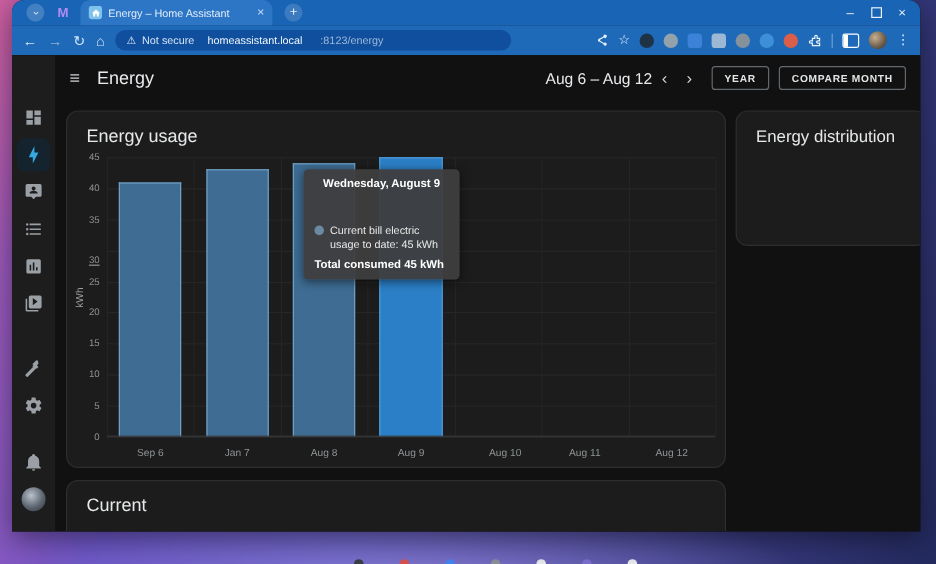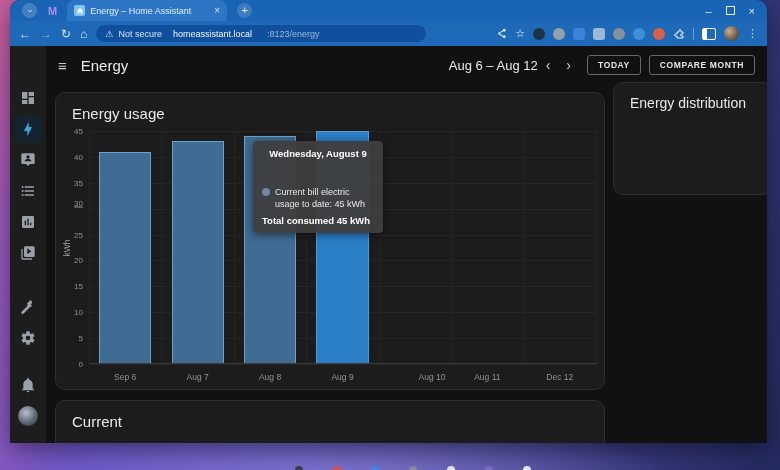--- a/index.html
+++ b/index.html
@@ -67,21 +67,21 @@
   .btn{border:1px solid #62686d;border-radius:3px;color:#e3e6e8;font-size:8.5px;font-weight:bold;
     letter-spacing:.6px;padding:4px 10px;margin-left:8px;white-space:nowrap;}
   .seg{display:flex;border:1px solid #62686d;border-radius:3px;overflow:hidden;margin-left:8px;}
   .seg-btn{padding:4px 10px;font-size:8.5px;font-weight:bold;letter-spacing:.6px;color:#e3e6e8;
     border-right:1px solid #62686d;}
   .seg-btn:last-child{border-right:none;}
   .seg-btn.selected{background:#575e64;color:#fff;}
   .card{position:absolute;background:#1c1c1c;border:1px solid #2e2e2e;border-radius:10px;
     box-sizing:border-box;}
   .usage-card{left:45px;top:46px;width:550px;height:298px;}
-  .dist-card{left:603px;top:36px;width:160px;height:113px;}
+  .dist-card{left:603px;top:46px;width:160px;height:113px;}
   .sources-card{left:45px;top:354px;width:550px;height:80px;}
   .card-title{color:#e6e8ea;font-size:15px;padding:12px 16px 0;}
   .ylabel{position:absolute;left:2px;top:150px;transform:rotate(-90deg);color:#9aa0a3;font-size:8.5px;}
   .plot{position:absolute;left:33px;top:38px;width:507px;height:233px;}
   .gl-h{position:absolute;left:0;right:0;height:1px;background:#262626;}
   .gl-v{position:absolute;top:0;bottom:0;width:1px;background:#242424;}
   .axis-x{position:absolute;bottom:0;left:0;right:0;height:1px;background:#3a3a3a;}
   .ytick{position:absolute;right:100%;margin-right:6px;transform:translateY(-50%);
     color:#8f9496;font-size:8px;}
   .xtick{position:absolute;top:100%;margin-top:8px;transform:translateX(-50%);
@@ -238,21 +238,21 @@
         </div>
       </div>
 
     <div class="ha-header">
       <span class="burger">≡</span>
       <span class="ha-title">Energy</span>
       <div class="date-group">
         <span class="date-range">Aug 6 – Aug 12</span>
         <span class="chev">‹</span>
         <span class="chev">›</span>
-        <span class="btn">TODAY</span>
+        <span class="btn">YEAR</span>
         <span class="btn">COMPARE MONTH</span>
       </div>
     </div>
 
     <div class="card usage-card">
       <div class="card-title">Energy usage</div>
       <span class="ylabel">kWh</span>
       <div class="plot">
           <div class="gl-h" style="top: 233px;"></div>
           <span class="ytick" style="top: 233px;">0</span>
@@ -260,42 +260,42 @@
           <span class="ytick" style="top: 207.111px;">5</span>
           <div class="gl-h" style="top: 181.222px;"></div>
           <span class="ytick" style="top: 181.222px;">10</span>
           <div class="gl-h" style="top: 155.333px;"></div>
           <span class="ytick" style="top: 155.333px;">15</span>
           <div class="gl-h" style="top: 129.444px;"></div>
           <span class="ytick" style="top: 129.444px;">20</span>
           <div class="gl-h" style="top: 103.556px;"></div>
           <span class="ytick" style="top: 103.556px;">25</span>
           <div class="gl-h" style="top: 77.6667px;"></div>
-          <span class="ytick" style="top: 72px; text-decoration: underline;">30</span>
+          <span class="ytick" style="top: 86px; text-decoration: underline;">30</span>
           <div class="gl-h" style="top: 51.7778px;"></div>
           <span class="ytick" style="top: 51.7778px;">35</span>
           <div class="gl-h" style="top: 25.8889px;"></div>
           <span class="ytick" style="top: 25.8889px;">40</span>
           <div class="gl-h" style="top: 0px;"></div>
           <span class="ytick" style="top: 0px;">45</span>
           <div class="gl-v" style="left: 0px;"></div>
           <div class="gl-v" style="left: 72.4286px;"></div>
           <div class="gl-v" style="left: 144.857px;"></div>
           <div class="gl-v" style="left: 217.286px;"></div>
           <div class="gl-v" style="left: 289.714px;"></div>
           <div class="gl-v" style="left: 362.143px;"></div>
           <div class="gl-v" style="left: 434.571px;"></div>
           <div class="gl-v" style="left: 507px;"></div>
           <span class="xtick" style="left: 36.2143px;">Sep 6</span>
-          <span class="xtick" style="left: 108.643px;">Aug 7</span>
+          <span class="xtick" style="left: 108.643px;">Jan 7</span>
           <span class="xtick" style="left: 181.071px;">Aug 8</span>
           <span class="xtick" style="left: 253.5px;">Aug 9</span>
-          <span class="xtick" style="left: 343px;">Aug 10</span>
+          <span class="xtick" style="left: 332px;">Aug 10</span>
           <span class="xtick" style="left: 398.357px;">Aug 11</span>
-          <span class="xtick" style="left: 470.786px;">Dec 12</span>
+          <span class="xtick" style="left: 470.786px;">Aug 12</span>
           <div class="bar" style="left: 10.14px; width: 52.1486px; height: 212.289px;"></div>
           <div class="bar" style="left: 82.5686px; width: 52.1486px; height: 222.644px;"></div>
           <div class="bar" style="left: 154.997px; width: 52.1486px; height: 227.822px;"></div>
           <div class="bar active" style="left: 227.426px; width: 52.1486px; height: 233px;"></div>
           <div class="axis-x"></div>
         </div>
       <div class="tooltip">
         <div class="tt-title">Wednesday, August 9</div>
         <div class="tt-row">
           <span class="tt-dot" style="background: rgb(107, 137, 160);"></span>

